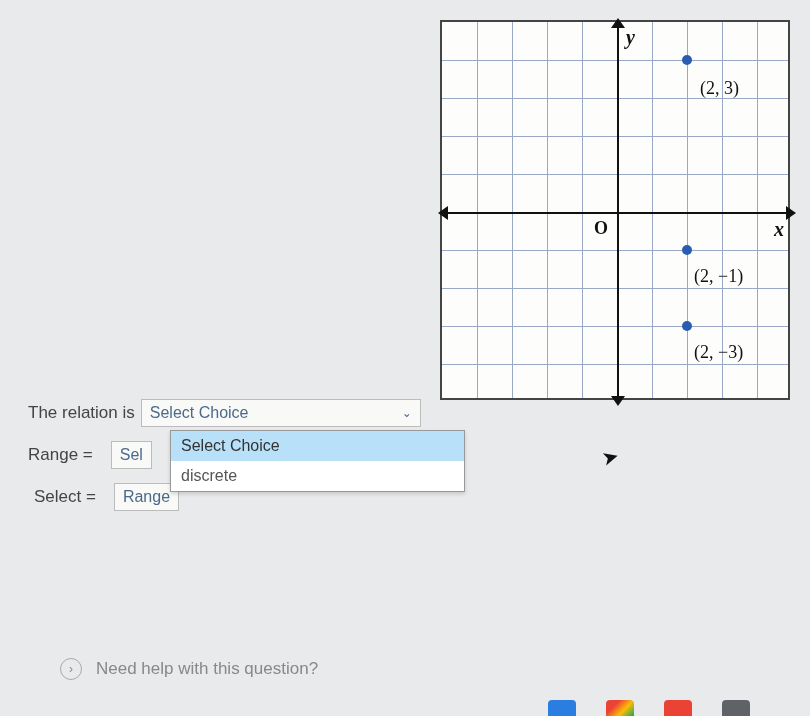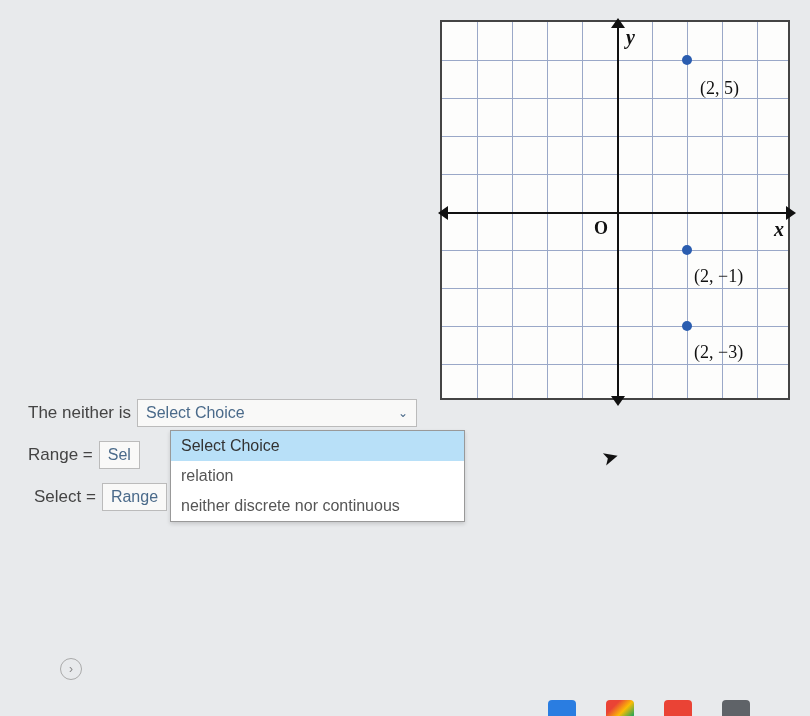--- a/index.html
+++ b/index.html
@@ -89,21 +89,21 @@
     color: #4a6a8a;
     padding: 4px 8px;
     font-size: 16px;
     min-width: 280px;
     height: 28px;
     display: flex;
     align-items: center;
     justify-content: space-between;
     cursor: pointer;
   }
-  .select-box.small { min-width: 40px; }
+  .select-box.small { min-width: 40px; margin-left: 12px; }
   .chev {
     color: #4a6a8a;
     font-size: 12px;
     margin-left: 6px;
   }
   .dropdown {
     position: absolute;
     left: 170px;
     top: 430px;
     width: 295px;
@@ -196,31 +196,31 @@
     <div class="arrow" style="left:344px;top:184px;border-left:10px solid #111;border-top:7px solid transparent;border-bottom:7px solid transparent"></div>
     <div class="arrow" style="left:-4px;top:184px;border-right:10px solid #111;border-top:7px solid transparent;border-bottom:7px solid transparent"></div>
     <div class="arrow" style="left:169px;top:-4px;border-bottom:10px solid #111;border-left:7px solid transparent;border-right:7px solid transparent"></div>
     <div class="arrow" style="left:169px;top:374px;border-top:10px solid #111;border-left:7px solid transparent;border-right:7px solid transparent"></div>
 
     <span class="axis-label" style="left:184px;top:4px">y</span>
     <span class="axis-label" style="left:332px;top:196px">x</span>
     <span class="origin-label" style="left:152px;top:196px">O</span>
 
     <div class="point" style="left:245px;top:38px"></div>
-    <span class="point-label" style="left:258px;top:56px">(2, 5)</span>
+    <span class="point-label" style="left:258px;top:56px">(2, 3)</span>
     <div class="point" style="left:245px;top:228px"></div>
     <span class="point-label" style="left:252px;top:244px">(2, −1)</span>
     <div class="point" style="left:245px;top:304px"></div>
     <span class="point-label" style="left:252px;top:320px">(2, −3)</span>
   </div>
 </div>
 
 <div class="question-area">
   <div class="row">
-    <span class="label-text">The neither is</span>
+    <span class="label-text">The relation is</span>
     <div class="select-box">
       <span>Select Choice</span>
       <span class="chev">⌄</span>
     </div>
   </div>
   <div class="row">
     <span class="label-text">Range =</span>
     <div class="select-box small">
       <span>Sel</span>
     </div>
@@ -228,26 +228,26 @@
   <div class="row">
     <span class="label-text" style="margin-left:6px">Select =</span>
     <div class="select-box small">
       <span>Range</span>
     </div>
   </div>
 </div>
 
 <div class="dropdown">
   <div class="dropdown-item highlight">Select Choice</div>
-  <div class="dropdown-item">relation</div>
-  <div class="dropdown-item">neither discrete nor continuous</div>
+  <div class="dropdown-item">discrete</div>
 </div>
 
 <div class="help-row">
   <span class="help-chev">›</span>
+  <span>Need help with this question?</span>
 </div>
 
 <div class="cursor">➤</div>
 
 <div class="bottom-icons">
   <div class="icon-stub" style="background:#2a7de1"></div>
   <div class="icon-stub" style="background:linear-gradient(135deg,#ea4335 25%,#fbbc05 50%,#34a853 75%,#4285f4)"></div>
   <div class="icon-stub" style="background:#ea4335"></div>
   <div class="icon-stub" style="background:#5f6368"></div>
 </div>

